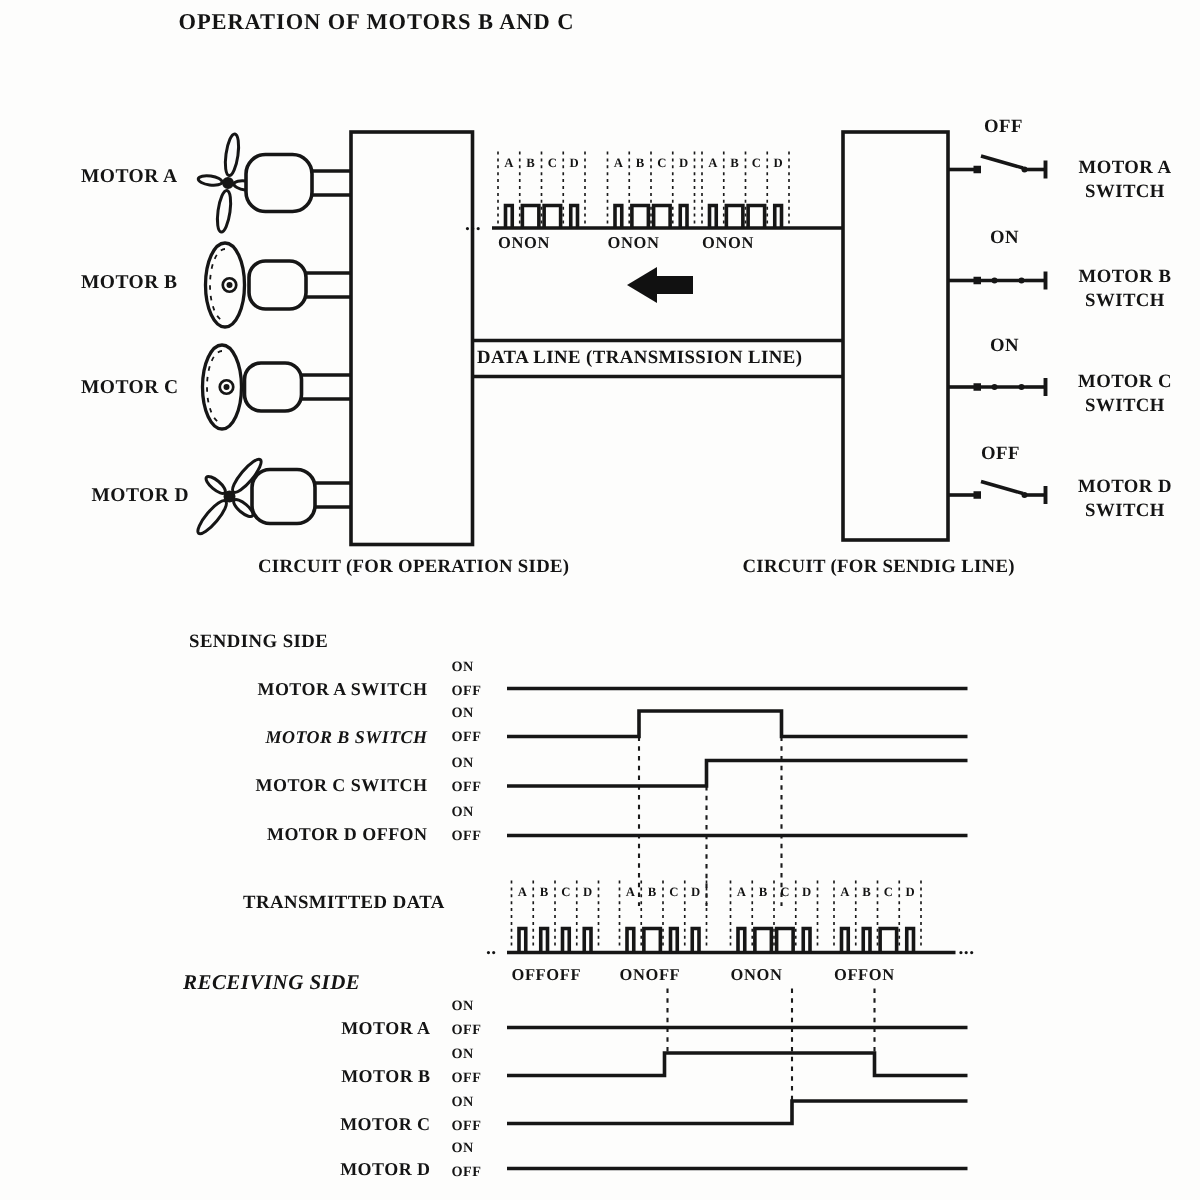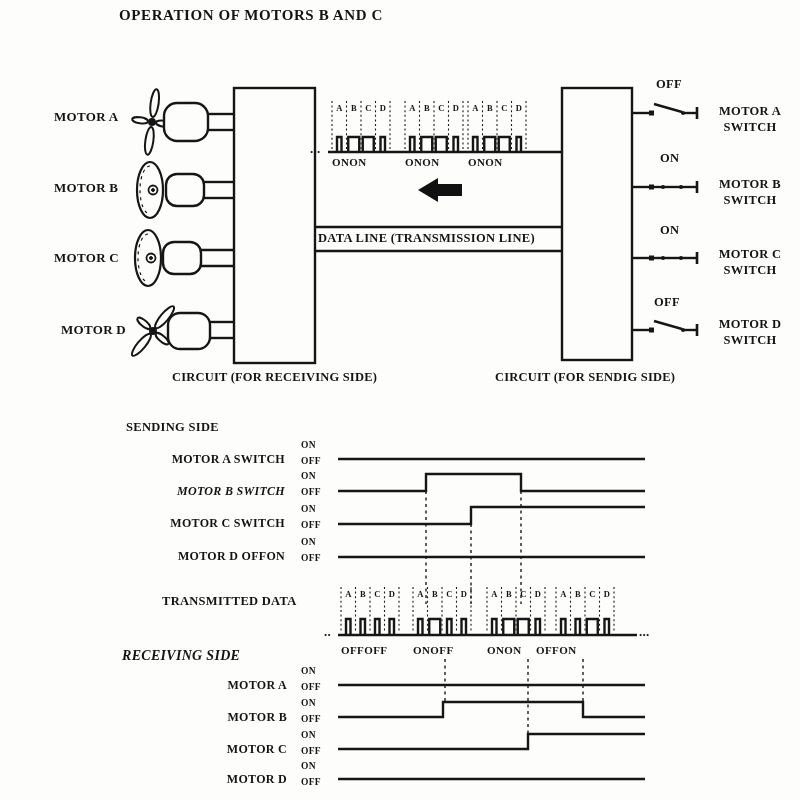--- a/index.html
+++ b/index.html
@@ -172,24 +172,24 @@
   </svg>
 
 <div class="abs lbl" style="left:119px;top:7px;font-size:15px;letter-spacing:0.6px;">OPERATION OF MOTORS B AND C</div>
 
 <div class="abs lbl" style="left:54px;top:109px;font-size:13px;">MOTOR A</div>
 <div class="abs lbl" style="left:54px;top:180px;font-size:13px;">MOTOR B</div>
 <div class="abs lbl" style="left:54px;top:250px;font-size:13px;">MOTOR C</div>
 <div class="abs lbl" style="left:61px;top:322px;font-size:13px;">MOTOR D</div>
 
 <div class="abs" style="left:172px;top:370px;">
-  <div class="cap">CIRCUIT (FOR RECEIVING SIDE)</div>
+  <div class="cap">CIRCUIT (FOR OPERATION SIDE)</div>
 </div>
 <div class="abs" style="left:495px;top:370px;">
-  <div class="cap">CIRCUIT (FOR SENDIG SIDE)</div>
+  <div class="cap">CIRCUIT (FOR SENDIG LINE)</div>
 </div>
 
 <div class="abs lbl" style="left:318px;top:231px;font-size:12.5px;">DATA LINE (TRANSMISSION LINE)</div>
 
 <div class="abs lbl" style="left:310px;top:141px;font-size:13px;">...</div>
 
 <div class="abs slots-row" style="left:332px;top:102px;">
   <span class="slot">A</span>
     <span class="slot">B</span>
     <span class="slot">C</span>
@@ -283,21 +283,21 @@
 <div class="abs slots-row" style="left:556px;top:588px;">
   <span class="slot">A</span>
     <span class="slot">B</span>
     <span class="slot">C</span>
     <span class="slot">D</span>
 </div>
 
 <div class="abs state58" style="left:341px;top:644px;">OFFOFF</div>
 <div class="abs state58" style="left:413px;top:644px;">ONOFF</div>
 <div class="abs state58" style="left:487px;top:644px;">ONON</div>
-<div class="abs state58" style="left:536px;top:644px;">OFFON</div>
+<div class="abs state58" style="left:556px;top:644px;">OFFON</div>
 
 <div class="abs lbl" style="left:122px;top:648px;font-size:14px;font-style:italic;">RECEIVING SIDE</div>
 
 <div class="abs rowlab" style="left:150px;top:678px;width:137px;">MOTOR A</div>
 <div class="abs rowlab" style="left:150px;top:710px;width:137px;">MOTOR B</div>
 <div class="abs rowlab" style="left:150px;top:742px;width:137px;">MOTOR C</div>
 <div class="abs rowlab" style="left:150px;top:772px;width:137px;">MOTOR D</div>
 
 <div class="abs onoff" style="left:301px;top:663px;">
   <div>ON</div>

